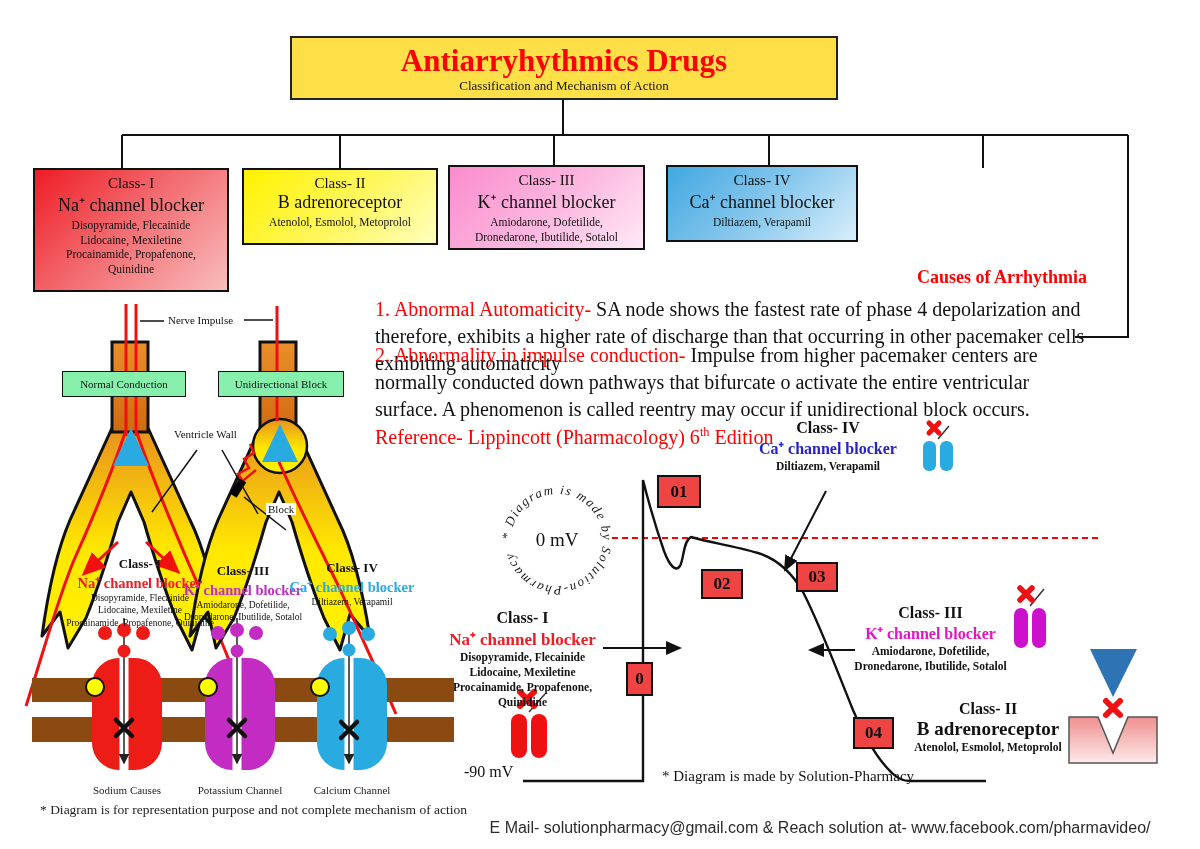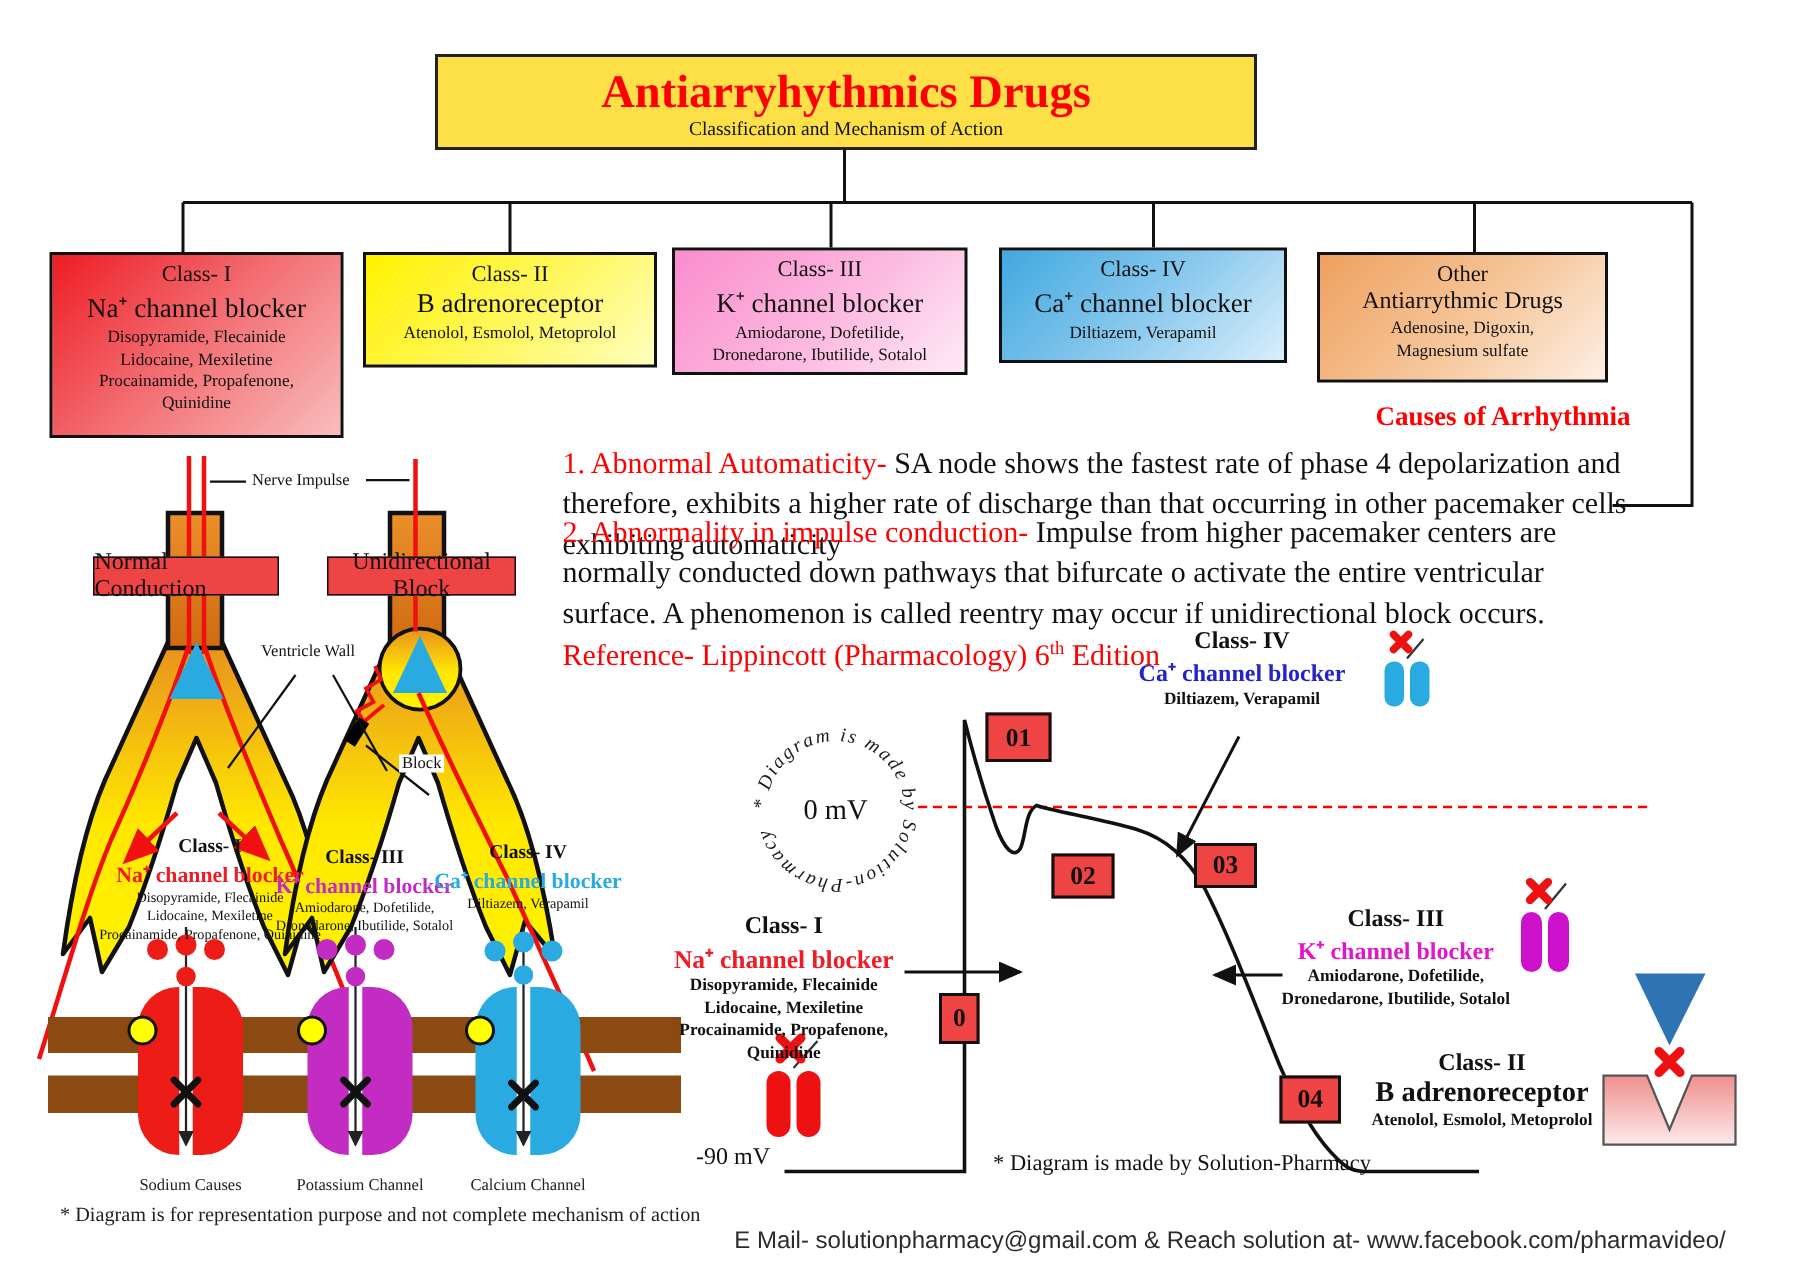--- a/index.html
+++ b/index.html
@@ -24,22 +24,22 @@
   .g4{background:linear-gradient(135deg,#41a8e0 0%,#8dcaee 55%,#d9effb 100%);}
   .g5{background:linear-gradient(135deg,#efa05e 0%,#f6c79c 55%,#fdf0e4 100%);}
 
   
   .causes-head{font-size:18px;font-weight:bold;color:#ff0000;text-align:right;}
   .causes-p{font-size:20px;line-height:1.36;color:#111;}
   .redtxt{color:#ff0000;}
   .sup{vertical-align:super;font-size:0.62em;}
 
   
-  .label-box{background:#ef4444;border:1.5px solid #111;display:flex;align-items:center;
-             justify-content:center;font-size:16px;}
+  .label-box{background:#86efac;border:1.5px solid #111;display:flex;align-items:center;
+             justify-content:center;font-size:11px;}
   .plain-label{font-size:11px;color:#111;}
 
   
   .mem-head{text-align:center;}
   .mem-class{font-size:13px;font-weight:bold;}
   .mem-mech{font-size:14.5px;font-weight:bold;}
   .mem-drugs{font-size:9.5px;line-height:1.3;white-space:pre-line;}
   .mem-channel-label{font-size:11px;color:#222;text-align:center;}
   .mem-footnote{font-size:13.5px;color:#222;}
 
@@ -259,26 +259,20 @@
     <div class="cname">Class- III</div>
     <div class="cmech">K⁺ channel blocker</div>
     <div class="cdrugs">Amiodarone, Dofetilide,
 Dronedarone, Ibutilide, Sotalol</div>
   </div>
   <div class="abs classbox g4" style="left:666px;top:165px;width:192px;height:77px;">
     <div class="cname">Class- IV</div>
     <div class="cmech">Ca⁺ channel blocker</div>
     <div class="cdrugs">Diltiazem, Verapamil</div>
   </div>
-  <div class="abs classbox g5" style="left:878px;top:168px;width:194px;height:87px;">
-    <div class="cname">Other</div>
-    <div class="cmech" style="font-size:16px;">Antiarrythmic Drugs</div>
-    <div class="cdrugs">Adenosine, Digoxin,
-Magnesium sulfate</div>
-  </div>
 
   <div class="abs causes-head" style="left:375px;top:267px;width:712px;">Causes of Arrhythmia</div>
   <div class="abs causes-p" style="left:375px;top:296px;width:714px;">
     <span class="redtxt">1. Abnormal Automaticity-</span><span> SA node shows the fastest rate of phase 4 depolarization and therefore, exhibits a higher rate of discharge than that occurring in other pacemaker cells exhibiting automaticity</span>
   </div>
   <div class="abs causes-p" style="left:375px;top:342px;width:714px;">
     <span class="redtxt">2. Abnormality in impulse conduction-</span><span> Impulse from higher pacemaker centers are normally conducted down pathways that bifurcate o activate the entire ventricular surface. A phenomenon is called reentry may occur if unidirectional block occurs. </span><span class="redtxt">Reference- Lippincott (Pharmacology) 6</span><span class="redtxt sup">th</span><span class="redtxt"> Edition</span>
   </div>
 
   <div class="abs plain-label" style="left:168px;top:314px;">Nerve Impulse</div>

